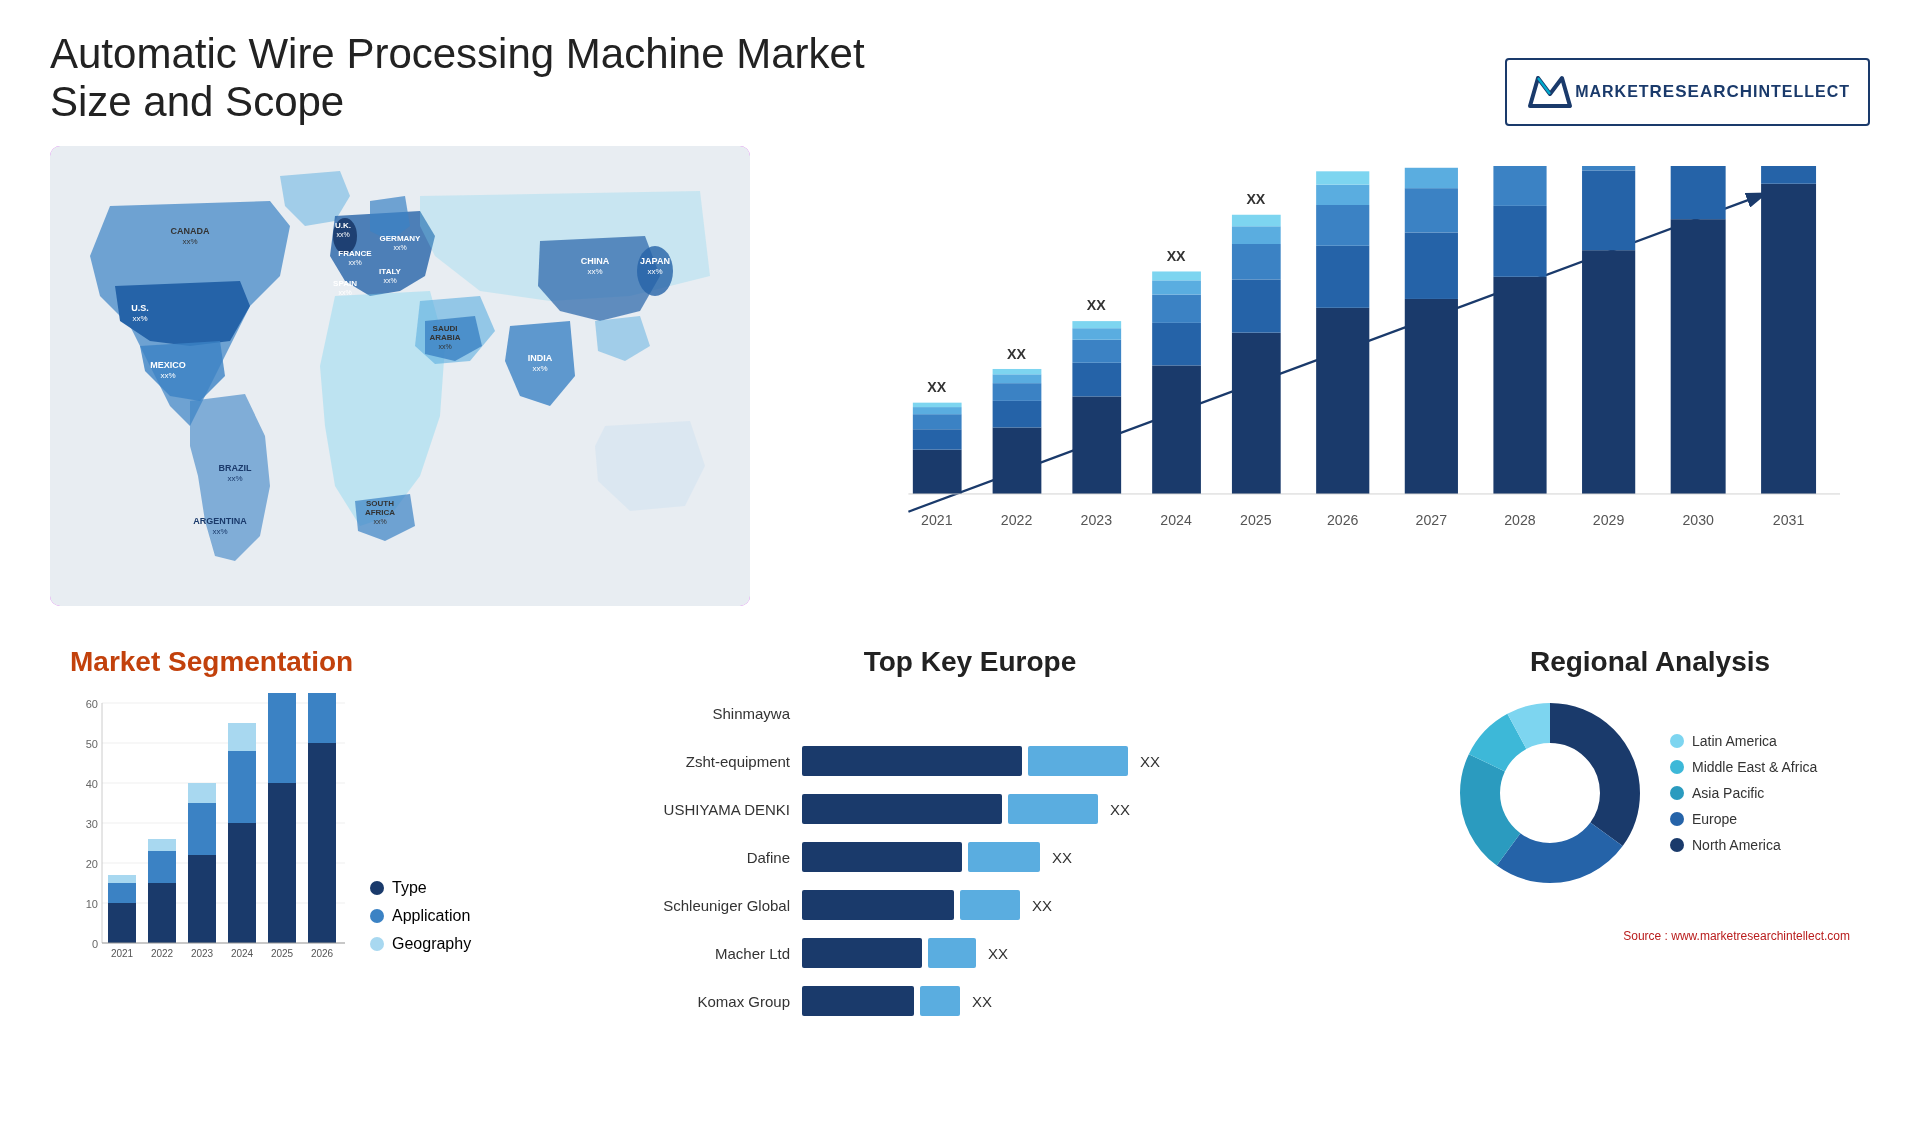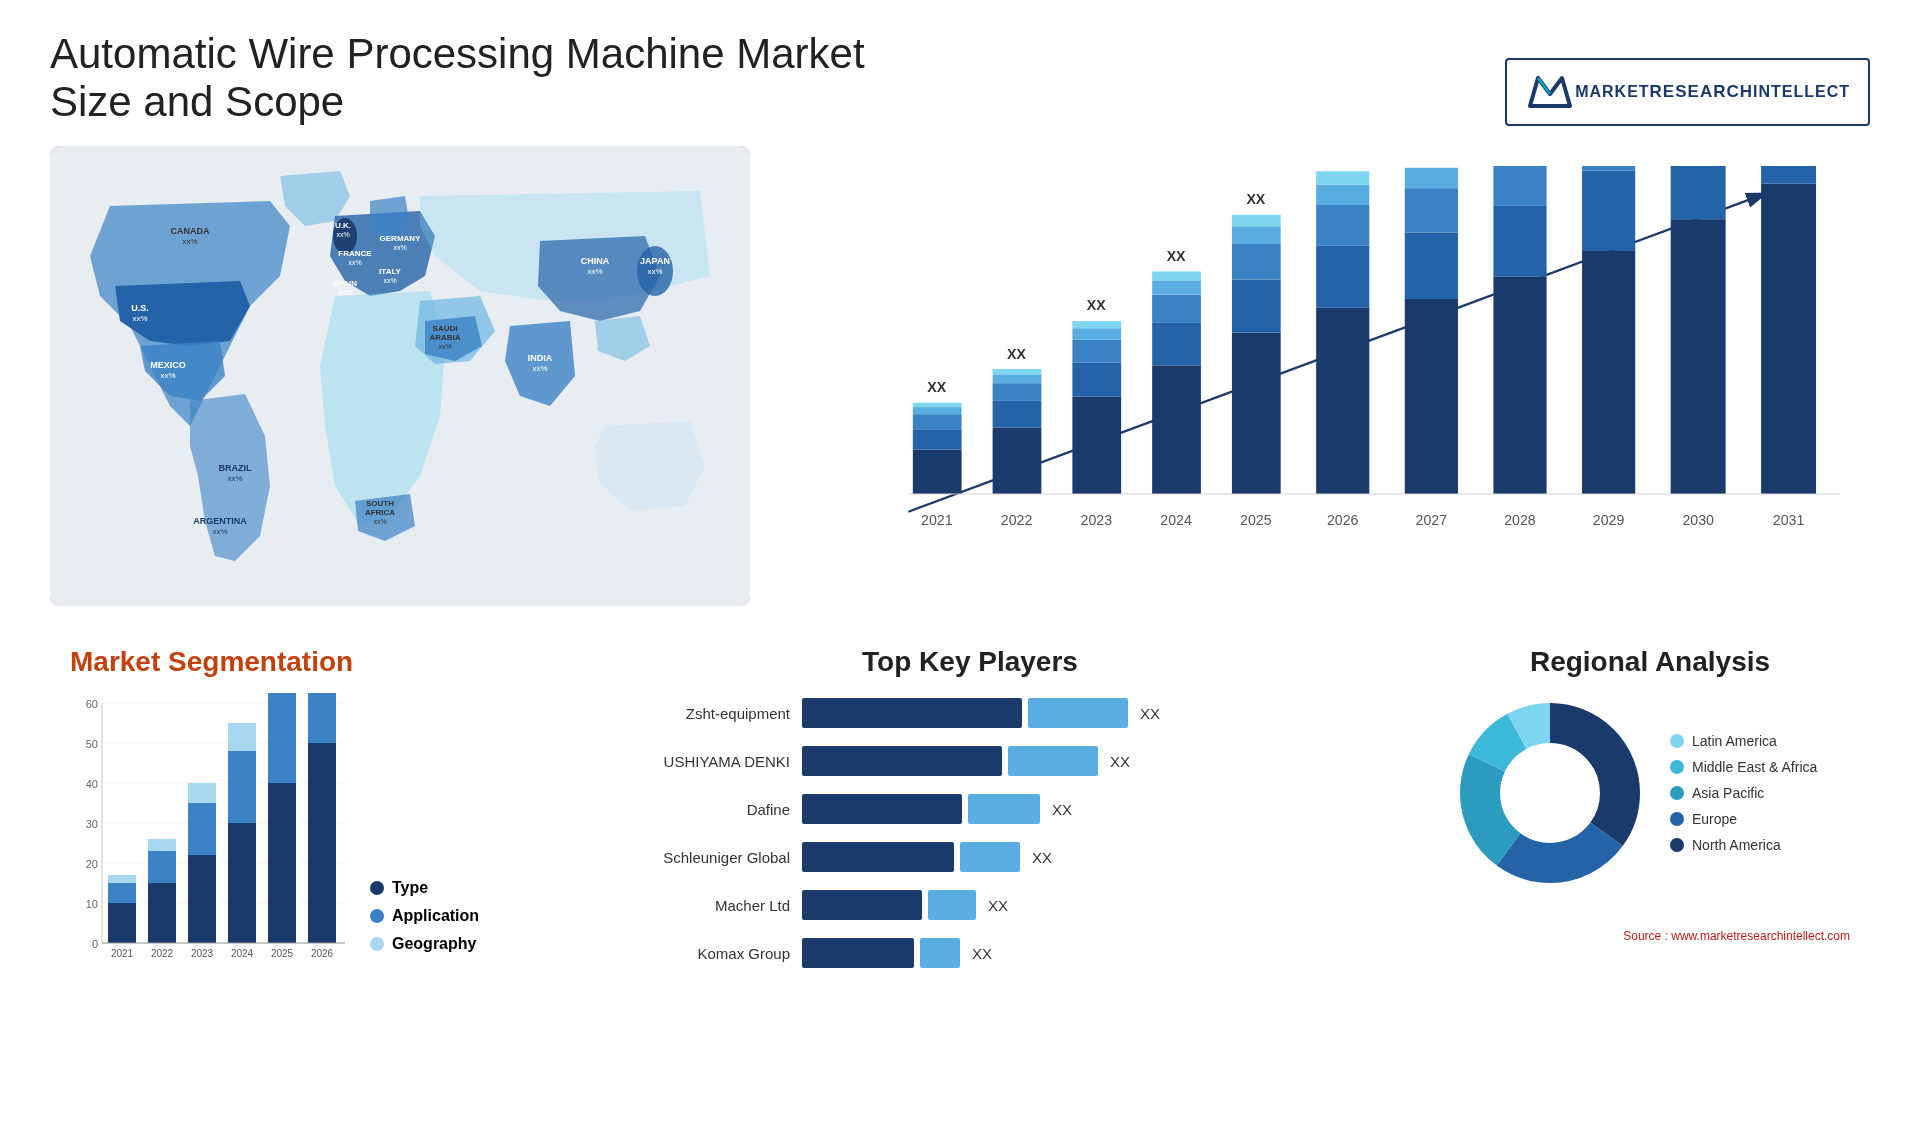--- a/index.html
+++ b/index.html
@@ -106,21 +106,20 @@
       display: flex;
       flex-direction: column;
       gap: 10px;
       padding-bottom: 20px;
     }
     .legend-item {
       display: flex;
       align-items: center;
       gap: 8px;
       font-size: 16px;
-      font-weight: bold;
     }
     .legend-dot {
       width: 14px;
       height: 14px;
       border-radius: 50%;
     }
 
     
     .key-players-container {
       flex: 1;
@@ -510,22 +509,27 @@
           </div>
           <div class="legend-item">
             <div class="legend-dot" style="background:#a8d8f0"></div>
             <span>Geography</span>
           </div>
         </div>
       </div>
     </div>
 
     <div class="key-players-container">
-      <h2 class="players-title">Top Key Players</h2>
-
+      <h2 class="players-title">Top Key Europe</h2>
+
+      <div class="player-row">
+        <div class="player-name">Shinmaywa</div>
+        <div class="player-bar-container">
+        </div>
+      </div>
 
       <div class="player-row">
         <div class="player-name">Zsht-equipment</div>
         <div class="player-bar-container">
           <div class="player-bar" style="width:220px; background:#1a3a6b"></div>
           <div class="player-bar" style="width:100px; background:#5aade0"></div>
           <span class="player-value">XX</span>
         </div>
       </div>
 

